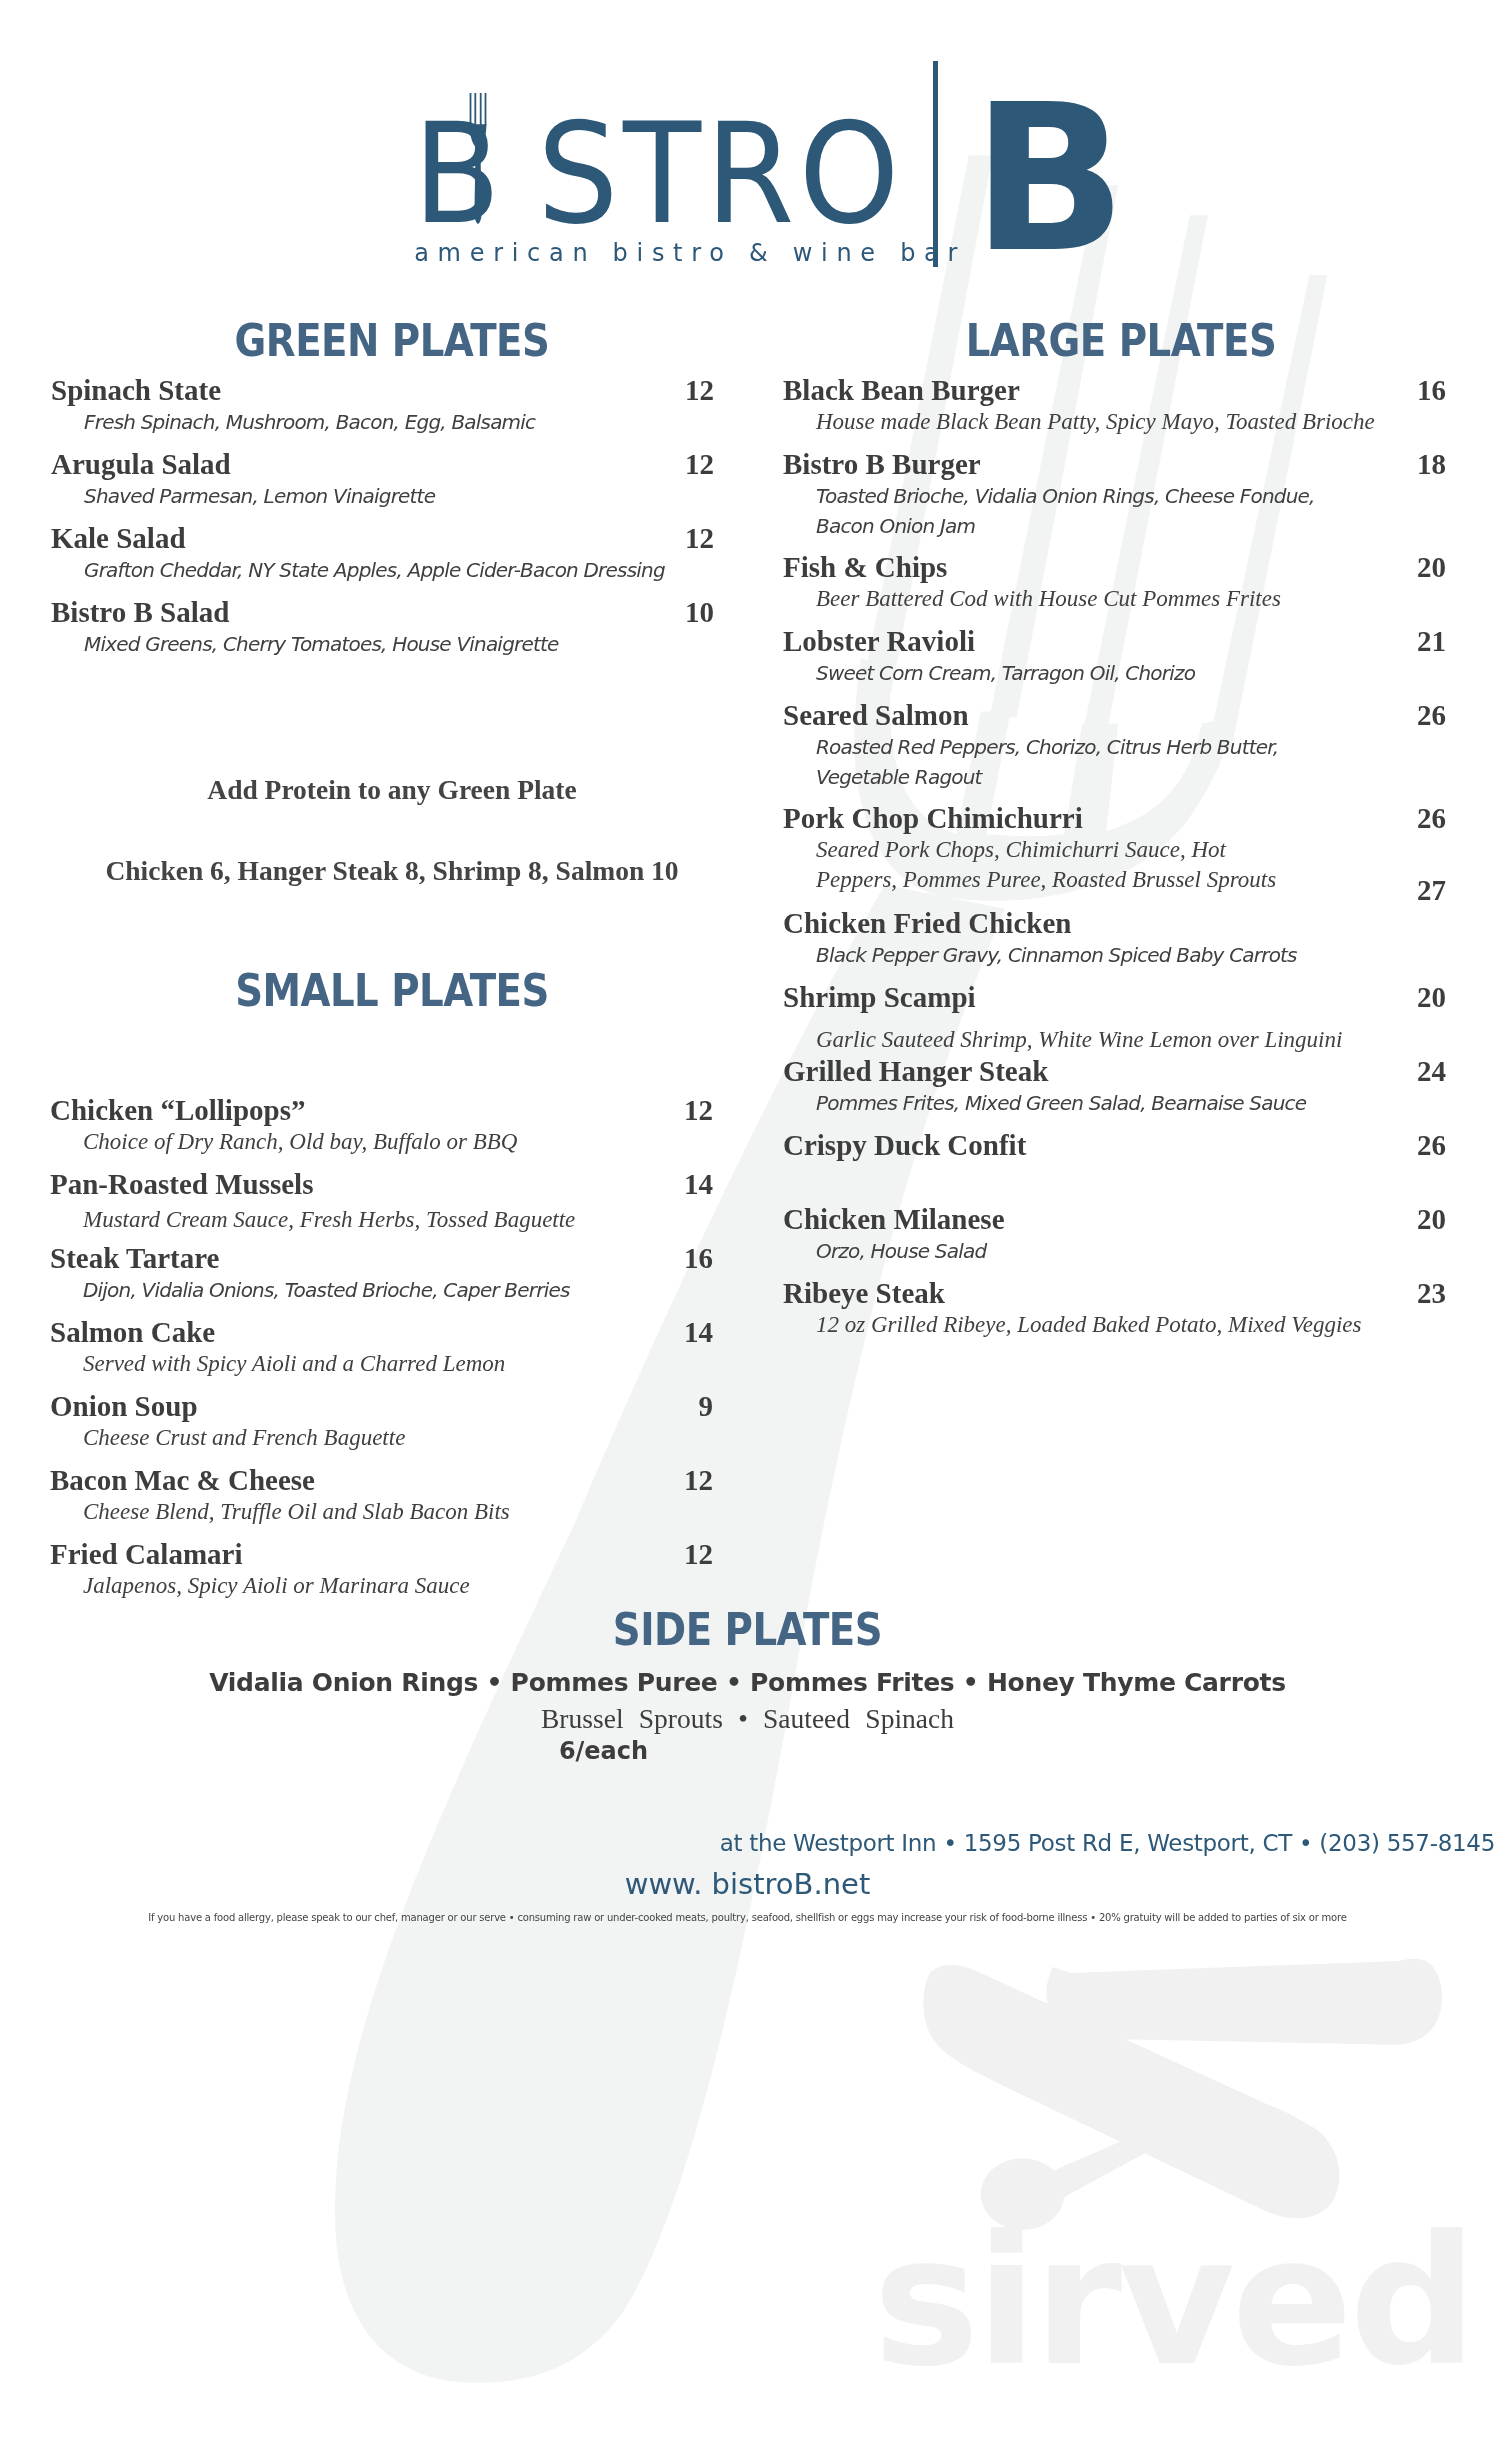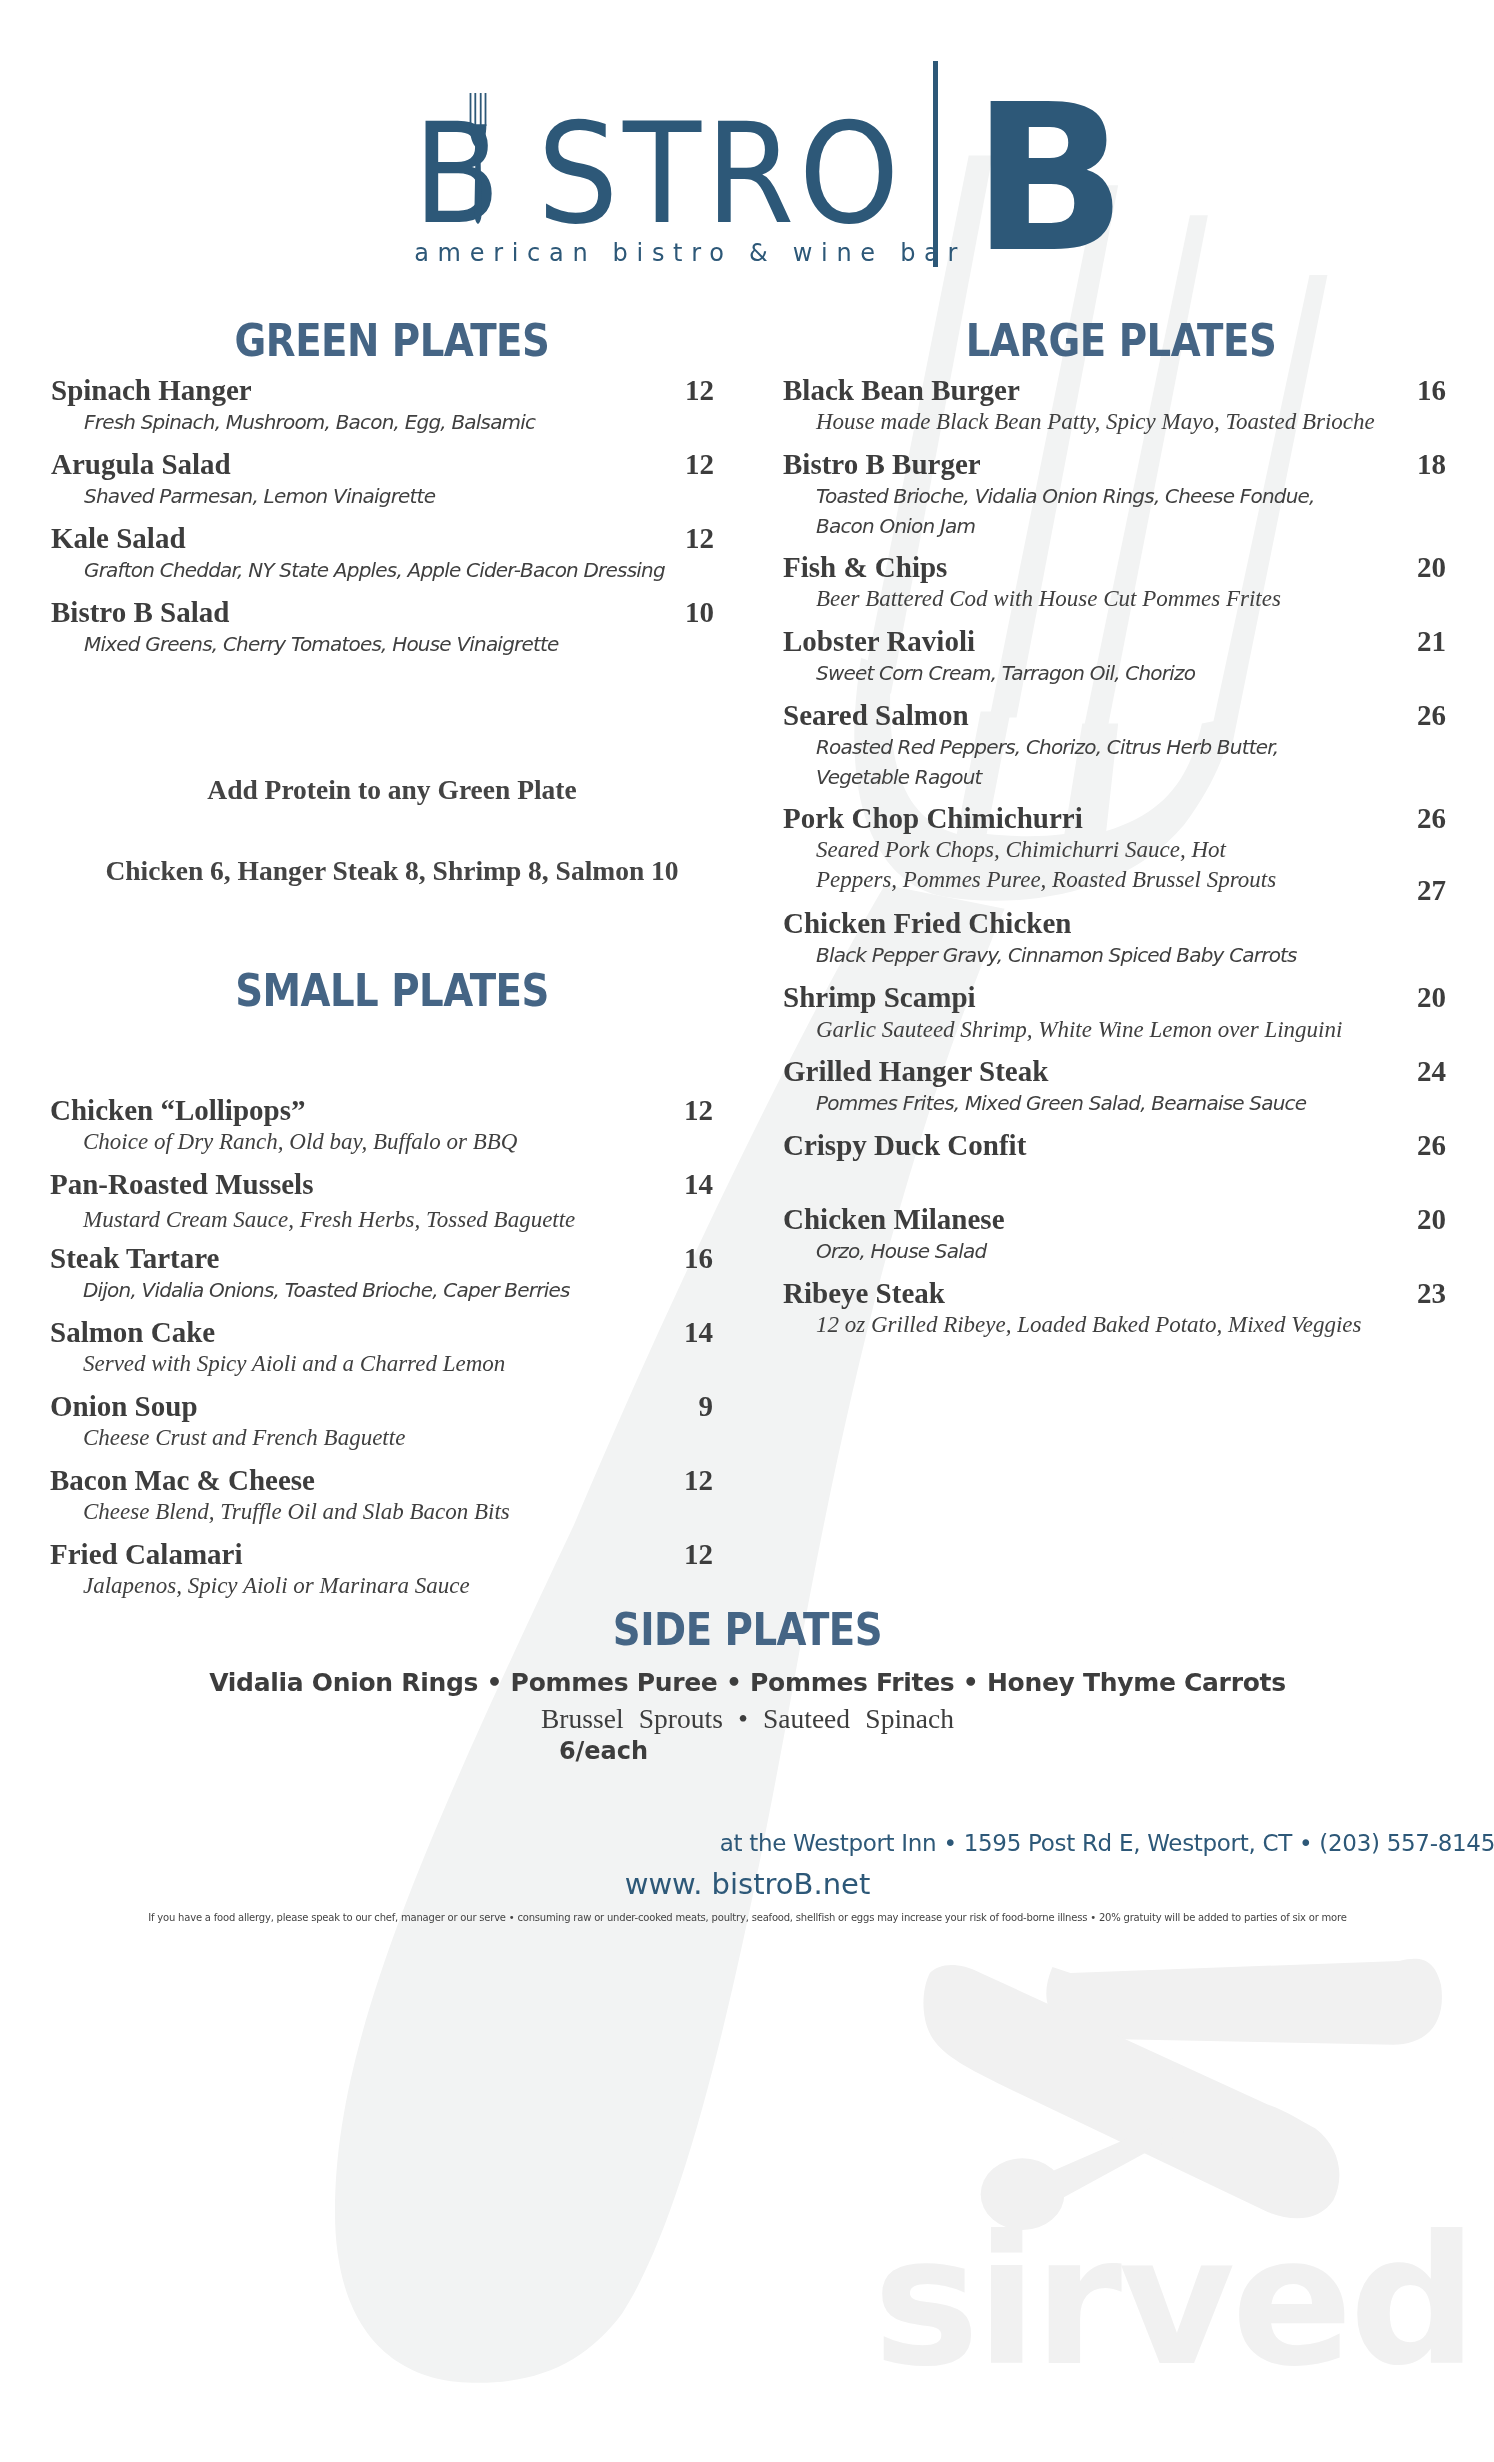--- a/index.html
+++ b/index.html
@@ -101,21 +101,21 @@
     </svg>
     <div class="logo-sub">american bistro &amp; wine bar</div>
     <div class="logo-divider"></div>
     <div class="logo-b">B</div>
   </div>
 
   <div class="sec-title" style="left:36px; width:712px; top:314px;">GREEN PLATES</div>
   <div class="menu-list" style="left:51px; top:374px; width:663px;">
     <div class="item" style="height:74px;">
       <div class="item-row">
-          <span class="item-name">Spinach Hanger</span>
+          <span class="item-name">Spinach State</span>
           <span class="item-price">12</span>
         </div>
       <div class="item-desc">Fresh Spinach, Mushroom, Bacon, Egg, Balsamic</div>
     </div>
     <div class="item" style="height:74px;">
       <div class="item-row">
           <span class="item-name">Arugula Salad</span>
           <span class="item-price">12</span>
         </div>
       <div class="item-desc">Shaved Parmesan, Lemon Vinaigrette</div>
@@ -244,21 +244,21 @@
           <span class="item-name">Chicken Fried Chicken</span>
           <span class="item-price" style="position:absolute; right:0; top:-33px;">27</span>
         </div>
       <div class="item-desc">Black Pepper Gravy, Cinnamon Spiced Baby Carrots</div>
     </div>
     <div class="item" style="height:74px;">
       <div class="item-row">
           <span class="item-name">Shrimp Scampi</span>
           <span class="item-price">20</span>
         </div>
-      <div class="item-desc serif" style="margin-top:1px;">Garlic Sauteed Shrimp, White Wine Lemon over Linguini</div>
+      <div class="item-desc serif" style="margin-top:11px;">Garlic Sauteed Shrimp, White Wine Lemon over Linguini</div>
     </div>
     <div class="item" style="height:74px;">
       <div class="item-row">
           <span class="item-name">Grilled Hanger Steak</span>
           <span class="item-price">24</span>
         </div>
       <div class="item-desc">Pommes Frites, Mixed Green Salad, Bearnaise Sauce</div>
     </div>
     <div class="item" style="height:74px;">
       <div class="item-row">

